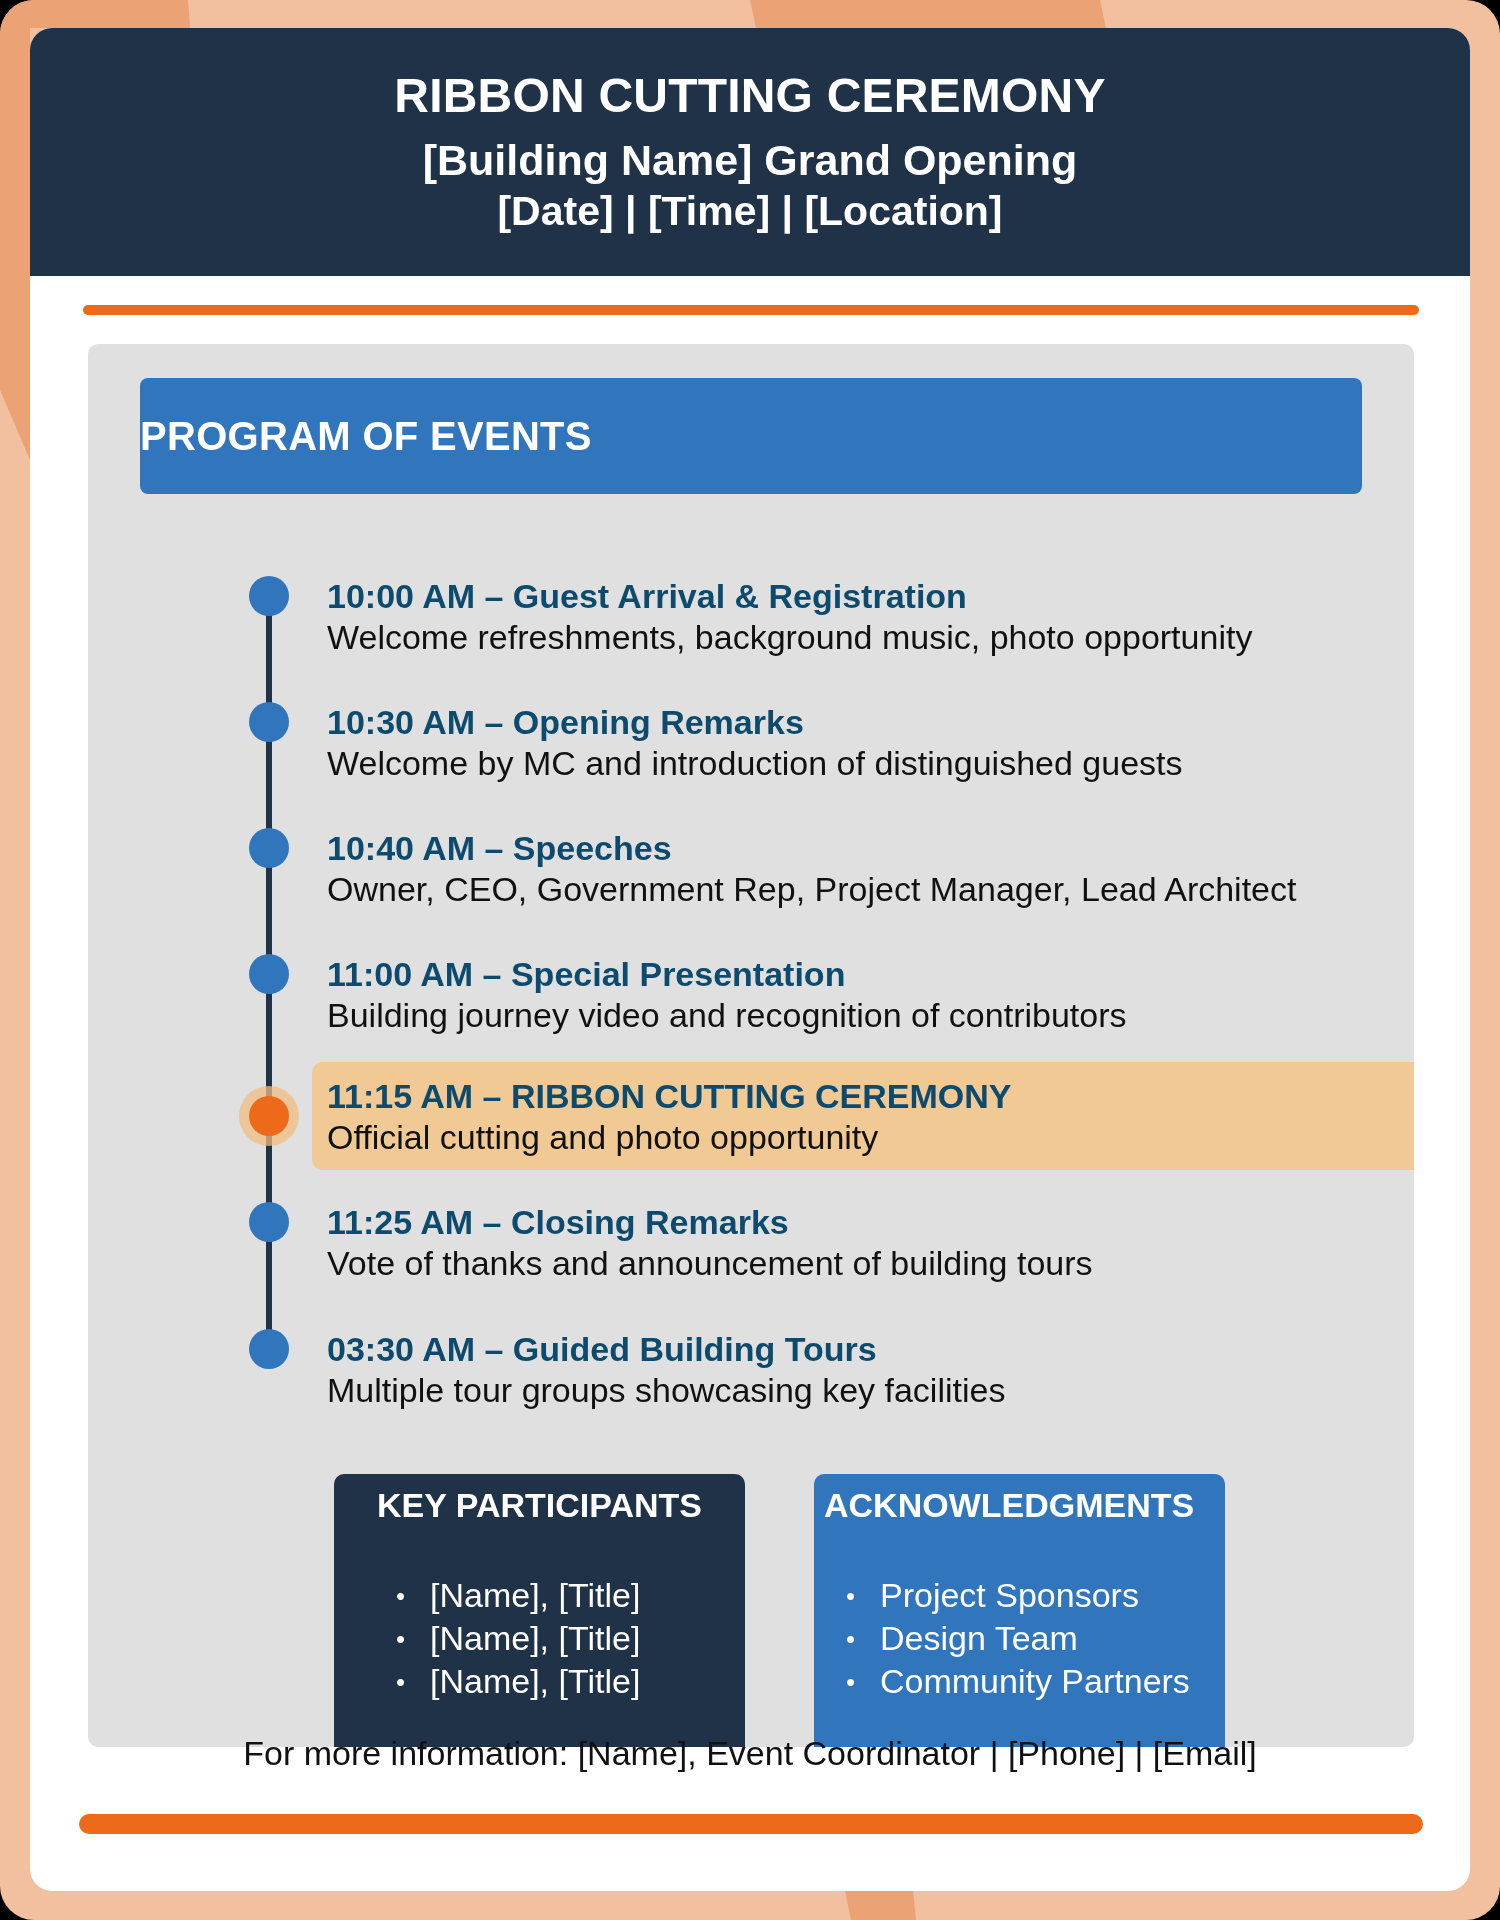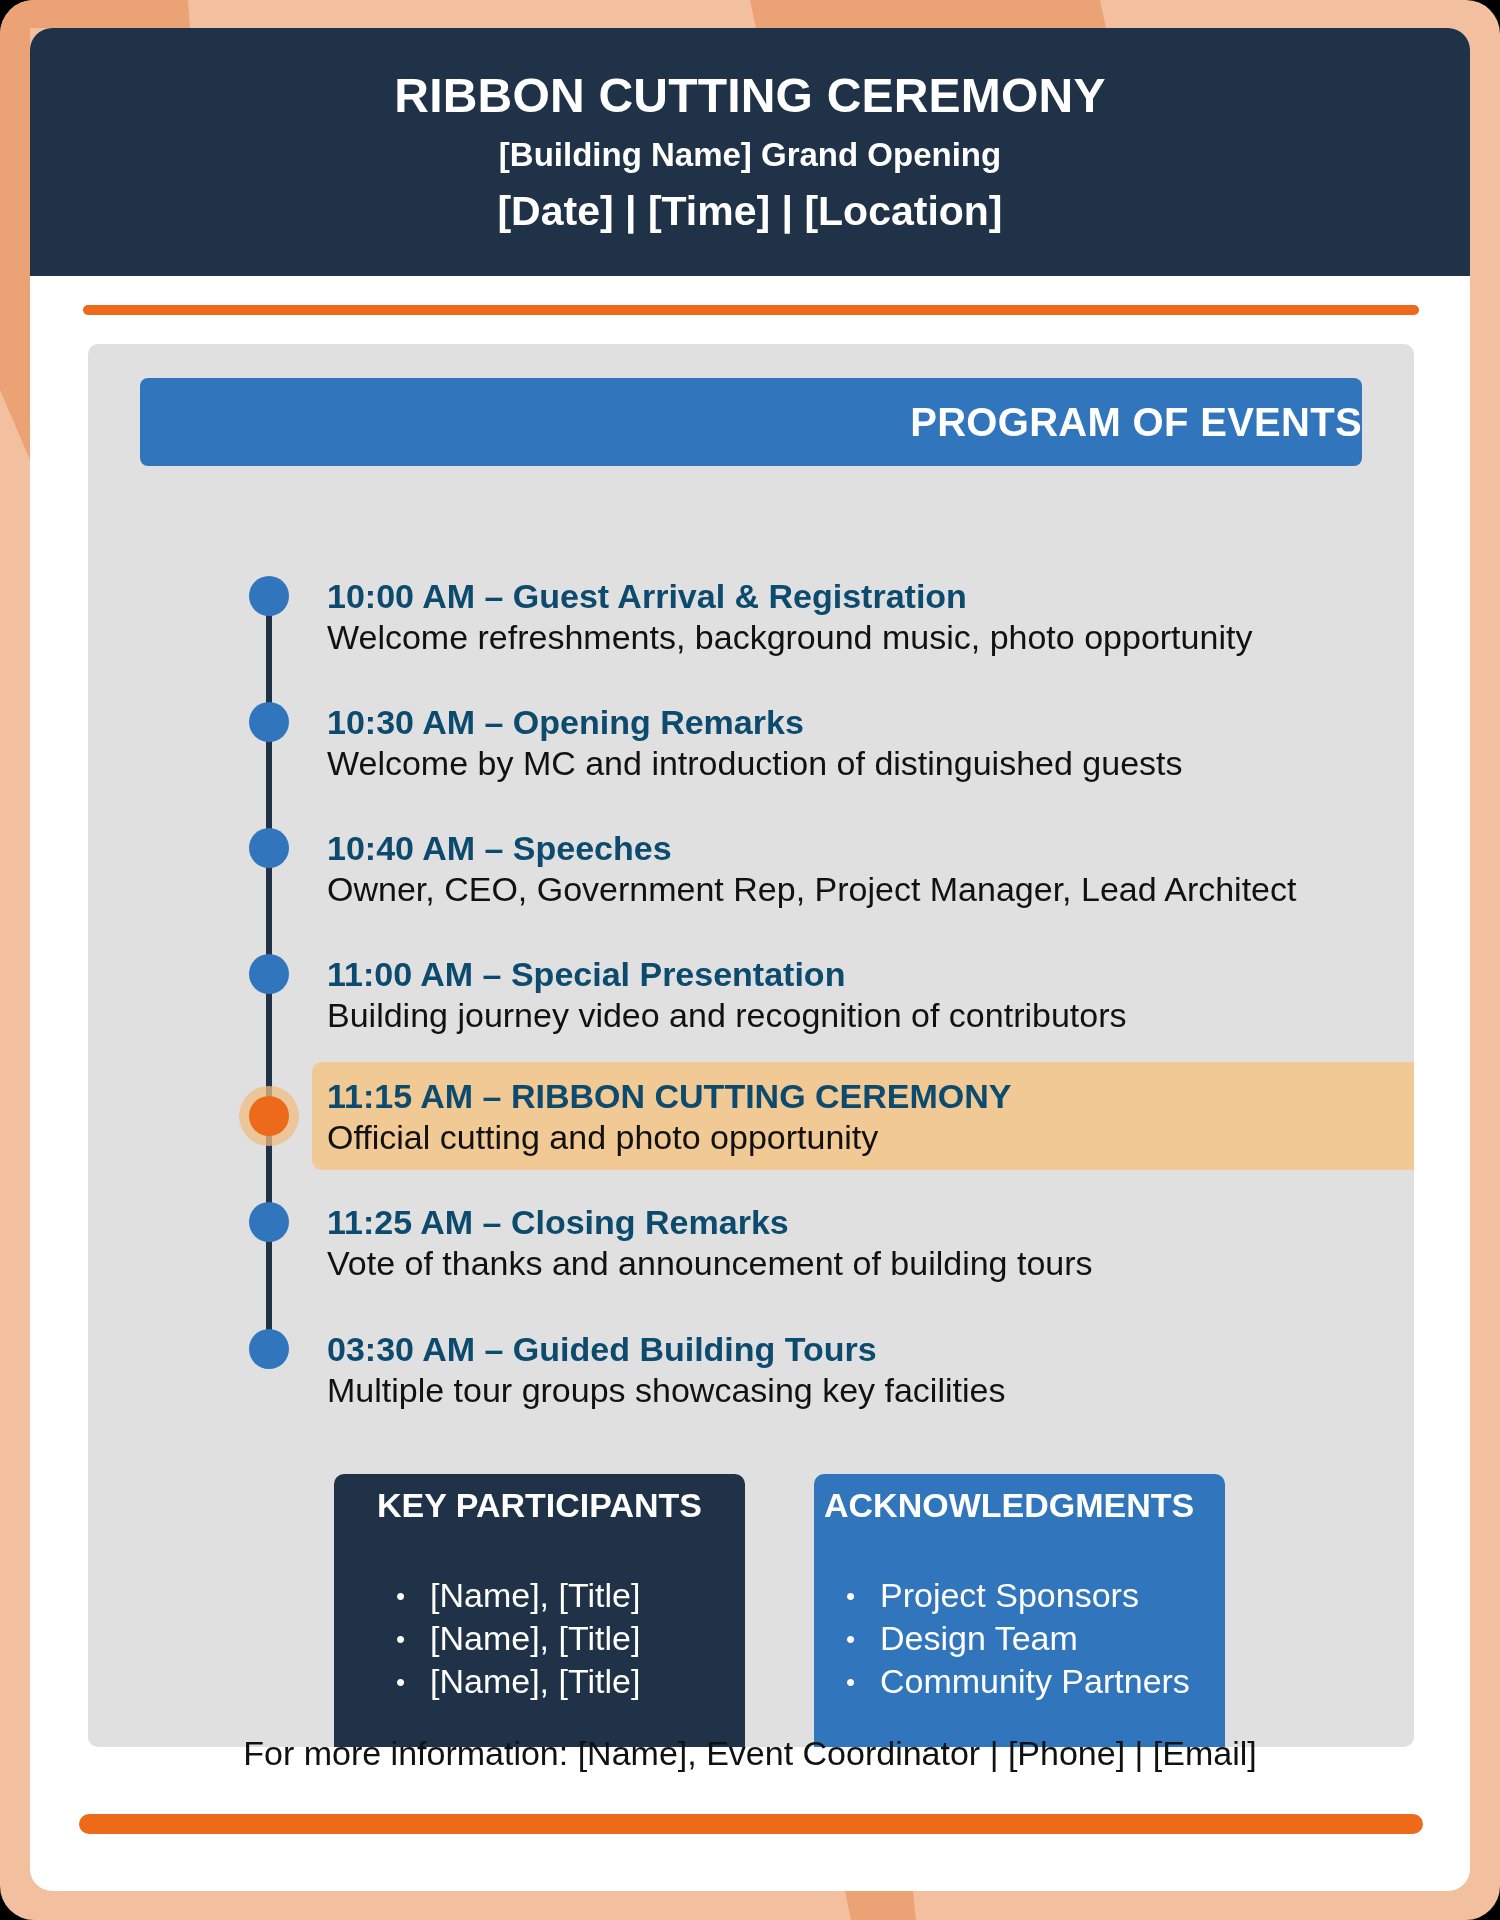--- a/index.html
+++ b/index.html
@@ -20,40 +20,40 @@
   .header {
     position: absolute; left: 0; top: 0; width: 1440px; height: 248px;
     background: #1F3247; color: #FFFFFF; text-align: center;
   }
   .header .title {
     position: absolute; left: 0; right: 0; top: 40px;
     font-size: 48px; font-weight: 700; letter-spacing: 0.2px;
   }
   .header .subtitle {
     position: absolute; left: 0; right: 0; top: 108px;
-    font-size: 33px; font-weight: 700;
+    font-size: 43px; font-weight: 700;
   }
   .header .details {
     position: absolute; left: 0; right: 0; top: 160px;
     font-size: 41px; font-weight: 700;
   }
   .accent-line {
     position: absolute; height: 10px; background: #EC6A1A; border-radius: 5px;
   }
   .accent-top { left: 53px; top: 277px; width: 1336px; }
   .accent-bottom { left: 49px; top: 1786px; width: 1344px; height: 20px; border-radius: 10px; }
 
   .panel {
     position: absolute; left: 58px; top: 316px; width: 1326px; height: 1403px;
     background: #E0E0E0; border-radius: 10px; overflow: hidden;
   }
   .banner {
-    position: absolute; left: 52px; top: 34px; width: 1222px; height: 88px;
+    position: absolute; left: 52px; top: 34px; width: 1222px; height: 116px;
     background: #3176BC; border-radius: 8px; color: #FFFFFF;
-    display: flex; align-items: center; justify-content: flex-end;
+    display: flex; align-items: center; justify-content: flex-start;
     font-size: 40px; font-weight: 700; letter-spacing: 0.3px;
   }
   .timeline-line {
     position: absolute; left: 178px; top: 251px; width: 6px; height: 754px;
     background: #1F3247;
   }
   .event { position: absolute; left: 0; width: 1326px; height: 108px; }
   .event .dot {
     position: absolute; left: 161px; width: 40px; height: 40px; border-radius: 50%;
     background: #3176BC; top: 0;

